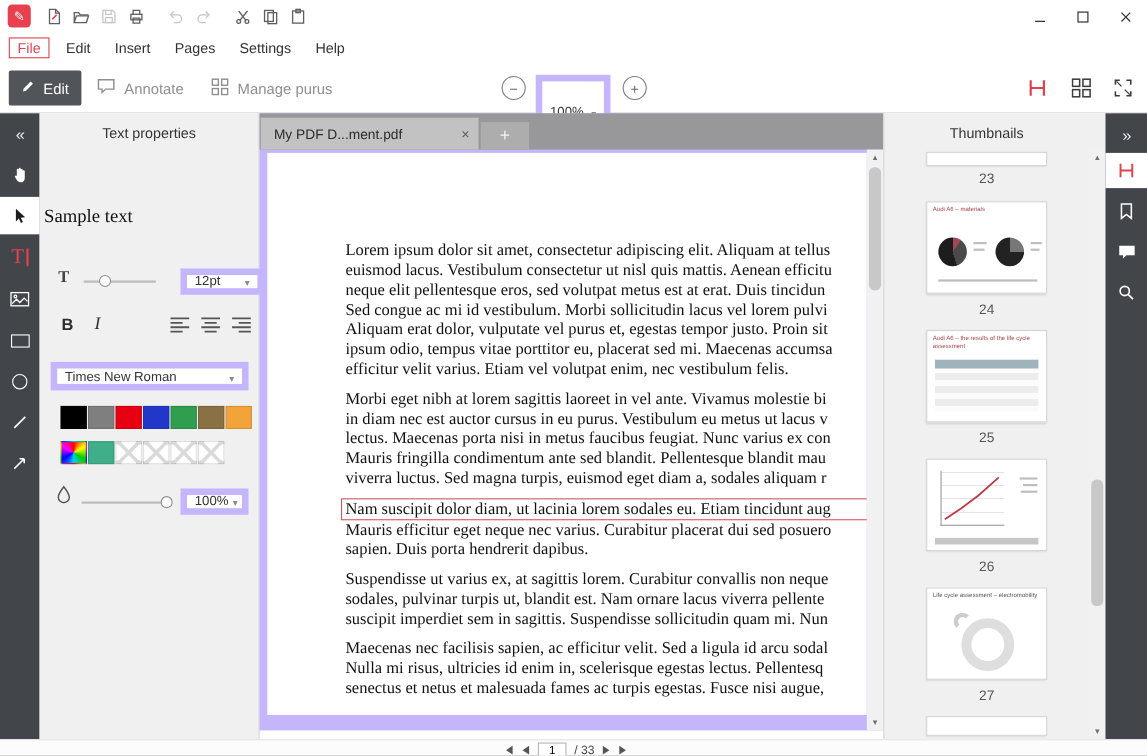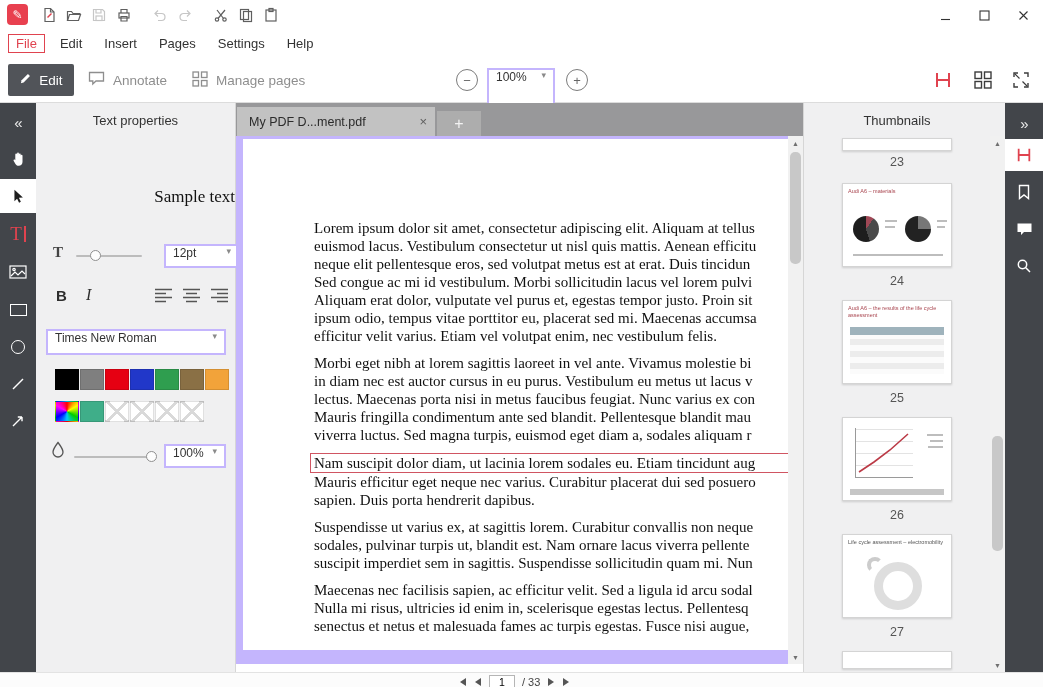--- a/index.html
+++ b/index.html
@@ -28,38 +28,38 @@
 
 .toolbar{position:absolute;left:0;top:56px;right:0;height:47px;background:#fff;border-bottom:1px solid #dcdcdc}
 .edit-btn{position:absolute;left:8px;top:8px;width:66px;height:32px;background:#515459;color:#fff;display:flex;align-items:center;justify-content:center;gap:7px;font-size:13.5px;border-radius:2px}
 .tool-txt-btn{position:absolute;top:8px;height:32px;display:flex;align-items:center;gap:8px;font-size:13.5px;color:#8e8e8e}
 .annotate-btn{left:88px}
 .manage-btn{left:192px}
 .zoom-out{position:absolute;left:456px;top:13px}
 .zoom-in{position:absolute;left:566px;top:13px}
 .zoom-circle{width:22px;height:22px;border:1.4px solid #7c7c7c;border-radius:50%;display:flex;align-items:center;justify-content:center;font-size:13px;color:#666;line-height:1}
 .zoom-dd{position:absolute;left:487px;top:12px;width:68px;height:24px}
-.dd{background:#fff;border:2px solid #c4b5fd;display:flex;align-items:flex-start;justify-content:space-between;padding:0 7px;font-size:12px;color:#333;height:100%;white-space:nowrap;overflow:hidden}
+.dd{background:#fff;border:6px solid #c4b5fd;display:flex;align-items:flex-end;justify-content:space-between;padding:0 7px;font-size:12px;color:#333;height:100%;white-space:nowrap;overflow:hidden}
 .caret{font-size:9px;color:#8a8a8a;margin-left:4px}
 .tb-right-ico{position:absolute;top:11px;width:26px;height:26px;display:flex;align-items:center;justify-content:center}
 
 
 .left-strip{position:absolute;left:0;top:103px;width:36px;bottom:15px;background:#42454a}
 .strip-tile{position:absolute;left:0;width:36px;height:34px;display:flex;align-items:center;justify-content:center}
 .strip-tile.sel{background:#fff}
 .glyph-w{color:#ececec;font-size:15px;letter-spacing:-1px}
 .t-glyph{font-family:"Liberation Serif",serif;color:#e0434f;font-size:19px;font-weight:500}
 .t-bar{display:inline-block;width:2px;height:16px;background:#e0434f;margin-left:2px;vertical-align:-2px}
 .rect-tool-shape{width:17px;height:12px;border:1.5px solid #fff}
 .circle-tool-shape{width:14px;height:14px;border:1.5px solid #fff;border-radius:50%}
 
 
 .props{position:absolute;left:36px;top:103px;width:200px;bottom:15px;background:#f0f0f1;border-right:1px solid #d6d6d6}
 .props-title{position:absolute;top:10px;left:0;right:0;text-align:center;font-size:13px;color:#333}
-.sample{position:absolute;top:84px;left:4px;right:0;text-align:right;font-family:"Liberation Serif",serif;font-size:17px;color:#111}
+.sample{position:absolute;top:84px;left:4px;right:0;text-align:left;font-family:"Liberation Serif",serif;font-size:17px;color:#111}
 .fs-icon{position:absolute;left:17px;top:141px;font-family:"Liberation Serif",serif;font-size:15px;font-weight:bold;color:#444}
 .slider{position:absolute;height:2px;background:#bcbcbc;border-radius:1px}
 .sl-thumb{position:absolute;top:-5px;width:11px;height:11px;border-radius:50%;background:#fdfdfd;border:1px solid #8f8f8f}
 .fs-slider{left:40px;top:152px;width:66px}
 .fs-dd{position:absolute;left:128px;top:141px;width:76px;height:24px}
 .b-btn{position:absolute;left:20px;top:184px;font-size:15px;font-weight:bold;color:#2e2e2e;cursor:default}
 .i-btn{position:absolute;left:50px;top:183px;font-family:"Liberation Serif",serif;font-style:italic;font-size:16px;color:#2e2e2e;cursor:default}
 .align-group{position:absolute;left:118px;top:185px;display:flex;gap:9px}
 .font-dd{position:absolute;left:10px;top:226px;width:180px;height:26px}
 .sw-row1{position:absolute;left:19px;top:266px;display:flex;gap:1px}
@@ -238,21 +238,21 @@
     </div>
     <div class="tool-txt-btn manage-btn">
       <span><svg width="16" height="16" viewBox="0 0 16 16">
             <g fill="none" stroke="#8e8e8e" stroke-width="1.3">
               <rect x="1" y="1" width="5.5" height="5.5"></rect>
               <rect x="9.5" y="1" width="5.5" height="5.5"></rect>
               <rect x="1" y="9.5" width="5.5" height="5.5"></rect>
               <rect x="9.5" y="9.5" width="5.5" height="5.5"></rect>
             </g>
           </svg></span>
-      <span>Manage pages</span>
+      <span>Manage purus</span>
     </div>
     <div class="zoom-out">
         <div class="zoom-circle">
           <span>−</span>
         </div>
       </div>
     <div class="dd zoom-dd">
         <span>100%</span>
         <span class="caret">▾</span>
       </div>

